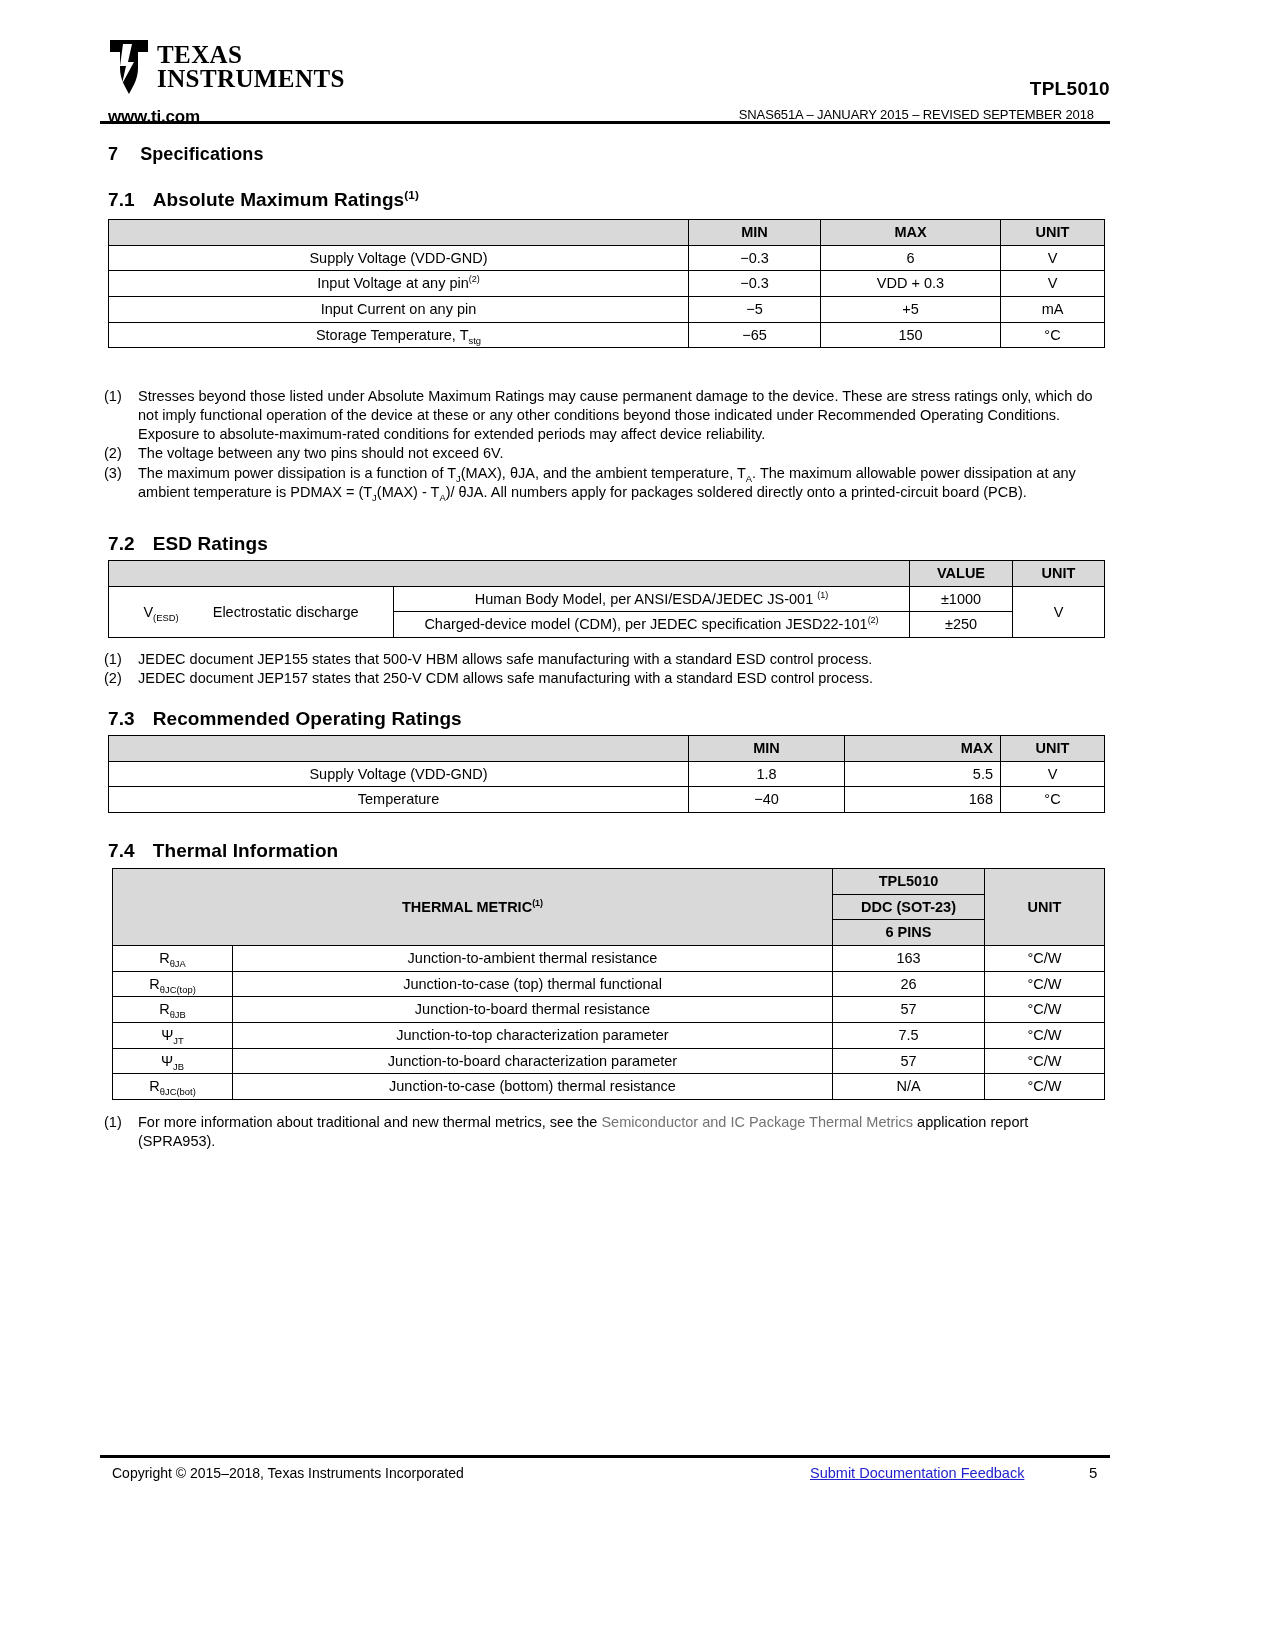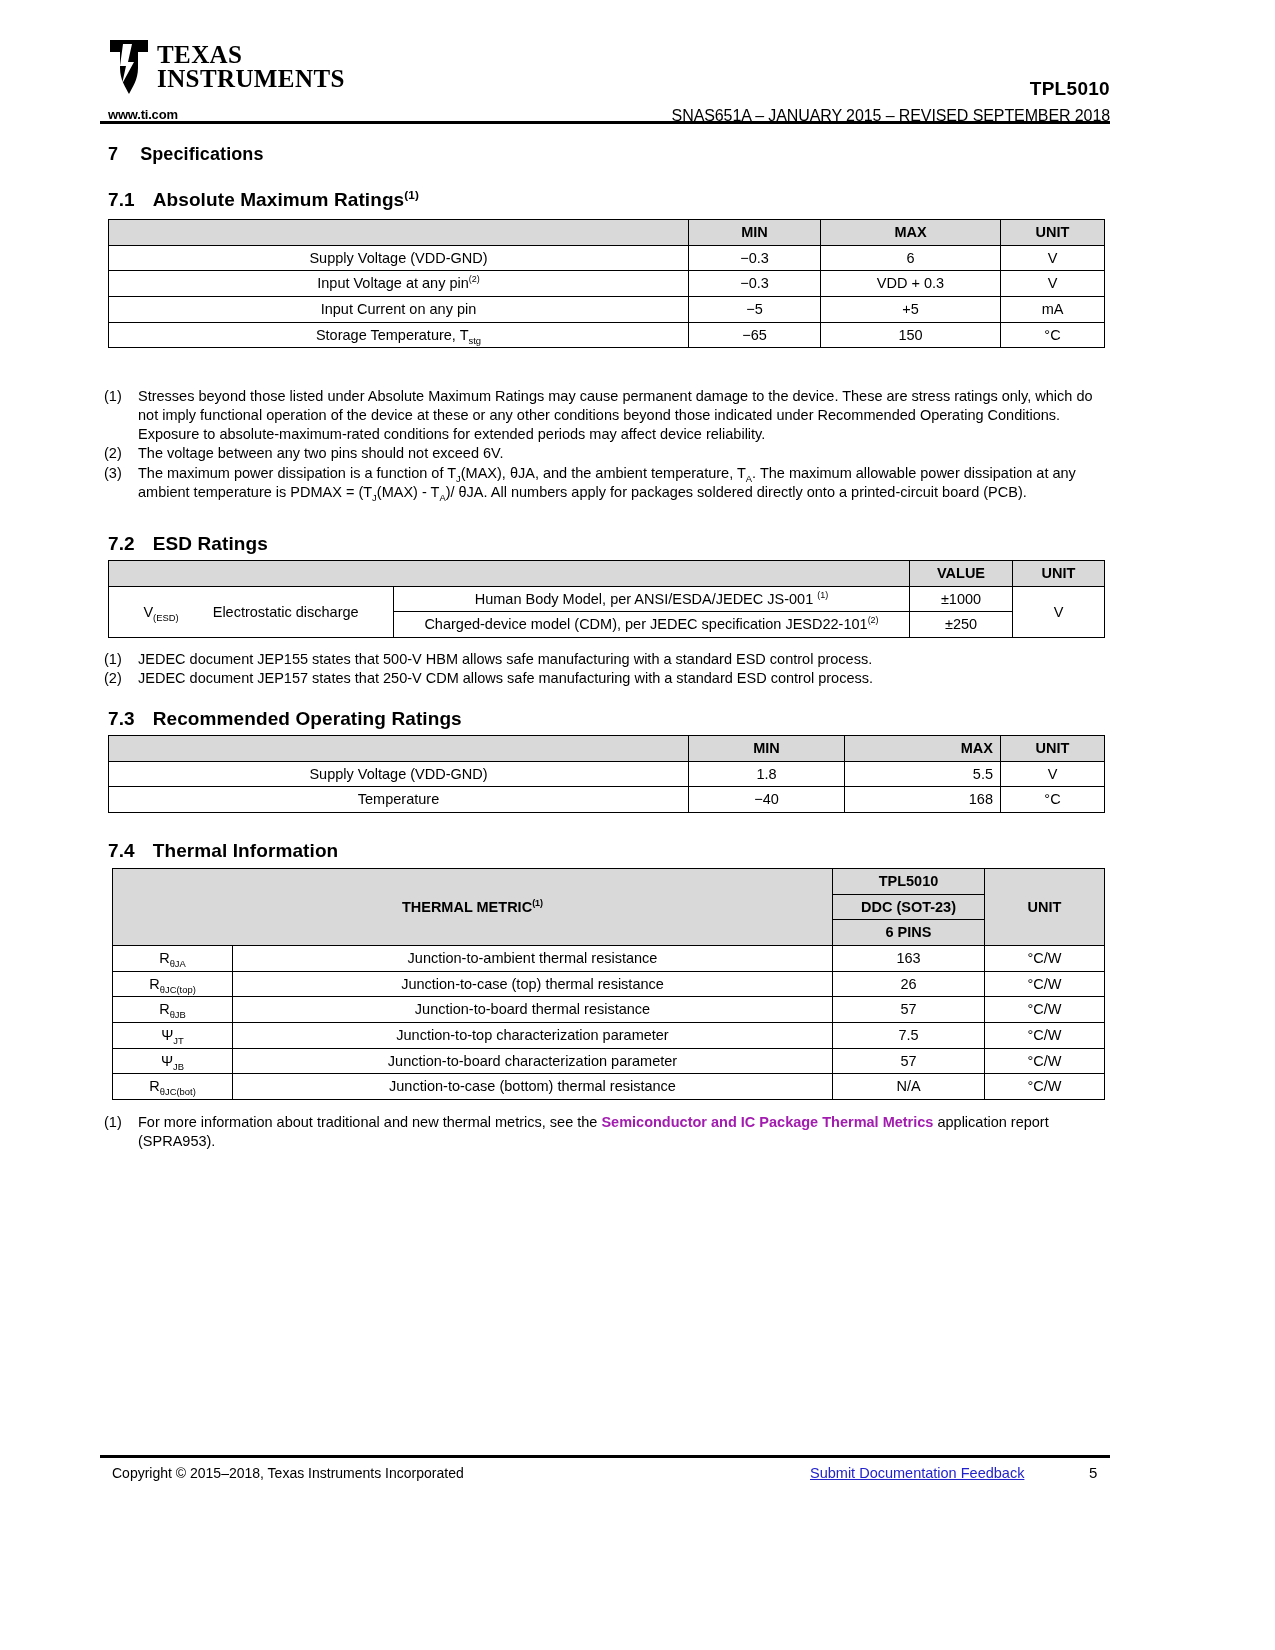--- a/index.html
+++ b/index.html
@@ -20,25 +20,25 @@
   .ti-mark { width:42px; height:58px; position:relative; margin-right:7px; }
   .ti-words { line-height:0.95; }
   .ti-words .l1 { font-family:"Liberation Serif", serif; font-weight:bold; font-size:25px; letter-spacing:.4px; }
   .ti-words .l2 { font-family:"Liberation Serif", serif; font-weight:bold; font-size:25px; letter-spacing:.4px; }
   .part-no {
     position:absolute; right:0; top:46px;
     font-size:19px; font-weight:bold; letter-spacing:.3px;
   }
   .url {
     position:absolute; left:8px; top:75px;
-    font-size:13px; font-weight:bold; letter-spacing:-.2px;
+    font-size:17px; font-weight:bold; letter-spacing:-.2px;
   }
   .docid {
-    position:absolute; right:0; top:75px;
-    font-size:16px; letter-spacing:-.1px;
+    position:absolute; right:16px; top:75px;
+    font-size:13px; letter-spacing:-.1px;
   }
   .header-rule {
     position:absolute; left:100px; top:121px; width:1010px; height:3px; background:#000;
   }
 
   
   h1.sec {
     position:absolute; margin:0; font-size:18px; font-weight:bold; letter-spacing:.1px;
   }
   h2.sub {
@@ -73,21 +73,21 @@
   td.c { text-align:center; }
   td.r { text-align:right; padding-right:12px; }
   td.l { text-align:center; }
   th.r { text-align:right !important; padding-right:12px; }
 
   
   .fn { position:absolute; font-size:14.5px; line-height:1.32; }
   .fn .row { display:flex; }
   .fn .mk { width:34px; flex:0 0 34px; }
   .fn .bd { flex:1; }
-  a.lnk { color:#a21caf; text-decoration:none;font-weight:bold; }
+  a.lnk { color:#737373; text-decoration:none; }
 
   
   .footer-rule { position:absolute; left:100px; top:1455px; width:1010px; height:3px; background:#000; }
   .footer-left { position:absolute; left:112px; top:1465px; font-size:14px; }
   .footer-center-link { position:absolute; left:810px; top:1465px; font-size:14.5px; color:#2222cc; }
   .footer-page { position:absolute; left:1089px; top:1464px; font-size:15px; }
   .footer-bottom { position:absolute; left:0; top:1494px; width:1275px; text-align:center; font-size:14.5px; }
 </style>
 </head>
 <body>
@@ -288,21 +288,21 @@
     </thead>
     <tbody>
       <tr>
         <td class="l"><span>R</span><sub>θJA</sub></td>
         <td class="l">Junction-to-ambient thermal resistance</td>
         <td class="c">163</td>
         <td class="c">°C/W</td>
       </tr>
       <tr>
         <td class="l"><span>R</span><sub>θJC(top)</sub></td>
-        <td class="l">Junction-to-case (top) thermal resistance</td>
+        <td class="l">Junction-to-case (top) thermal functional</td>
         <td class="c">26</td>
         <td class="c">°C/W</td>
       </tr>
       <tr>
         <td class="l"><span>R</span><sub>θJB</sub></td>
         <td class="l">Junction-to-board thermal resistance</td>
         <td class="c">57</td>
         <td class="c">°C/W</td>
       </tr>
       <tr>

